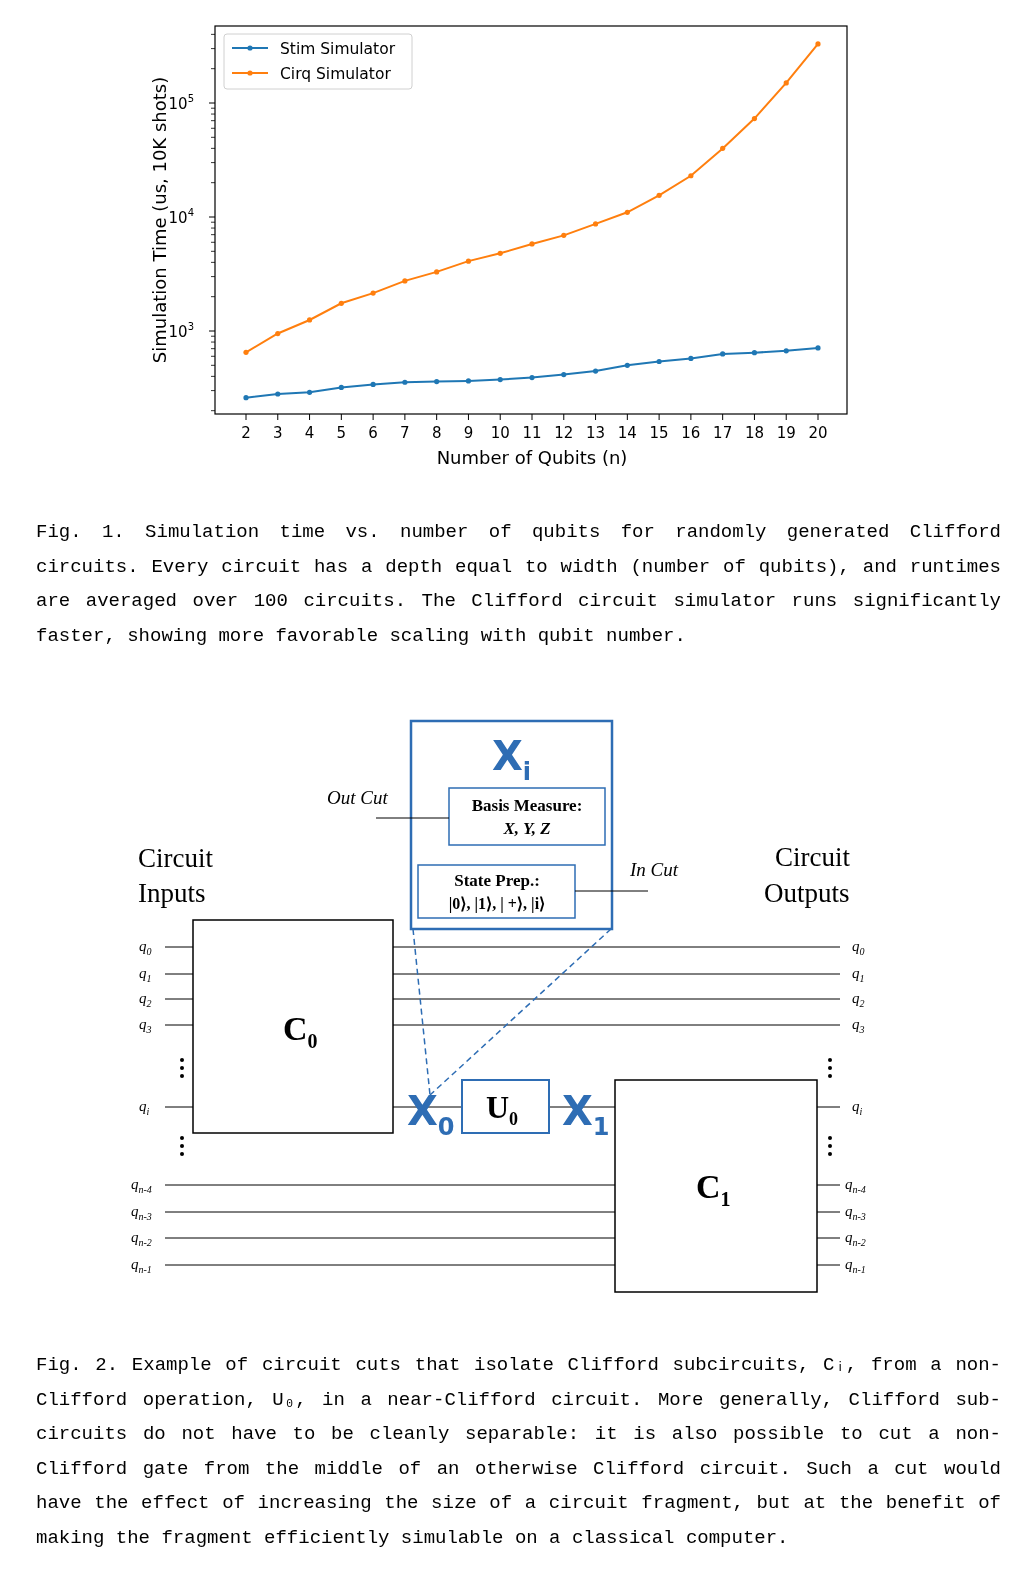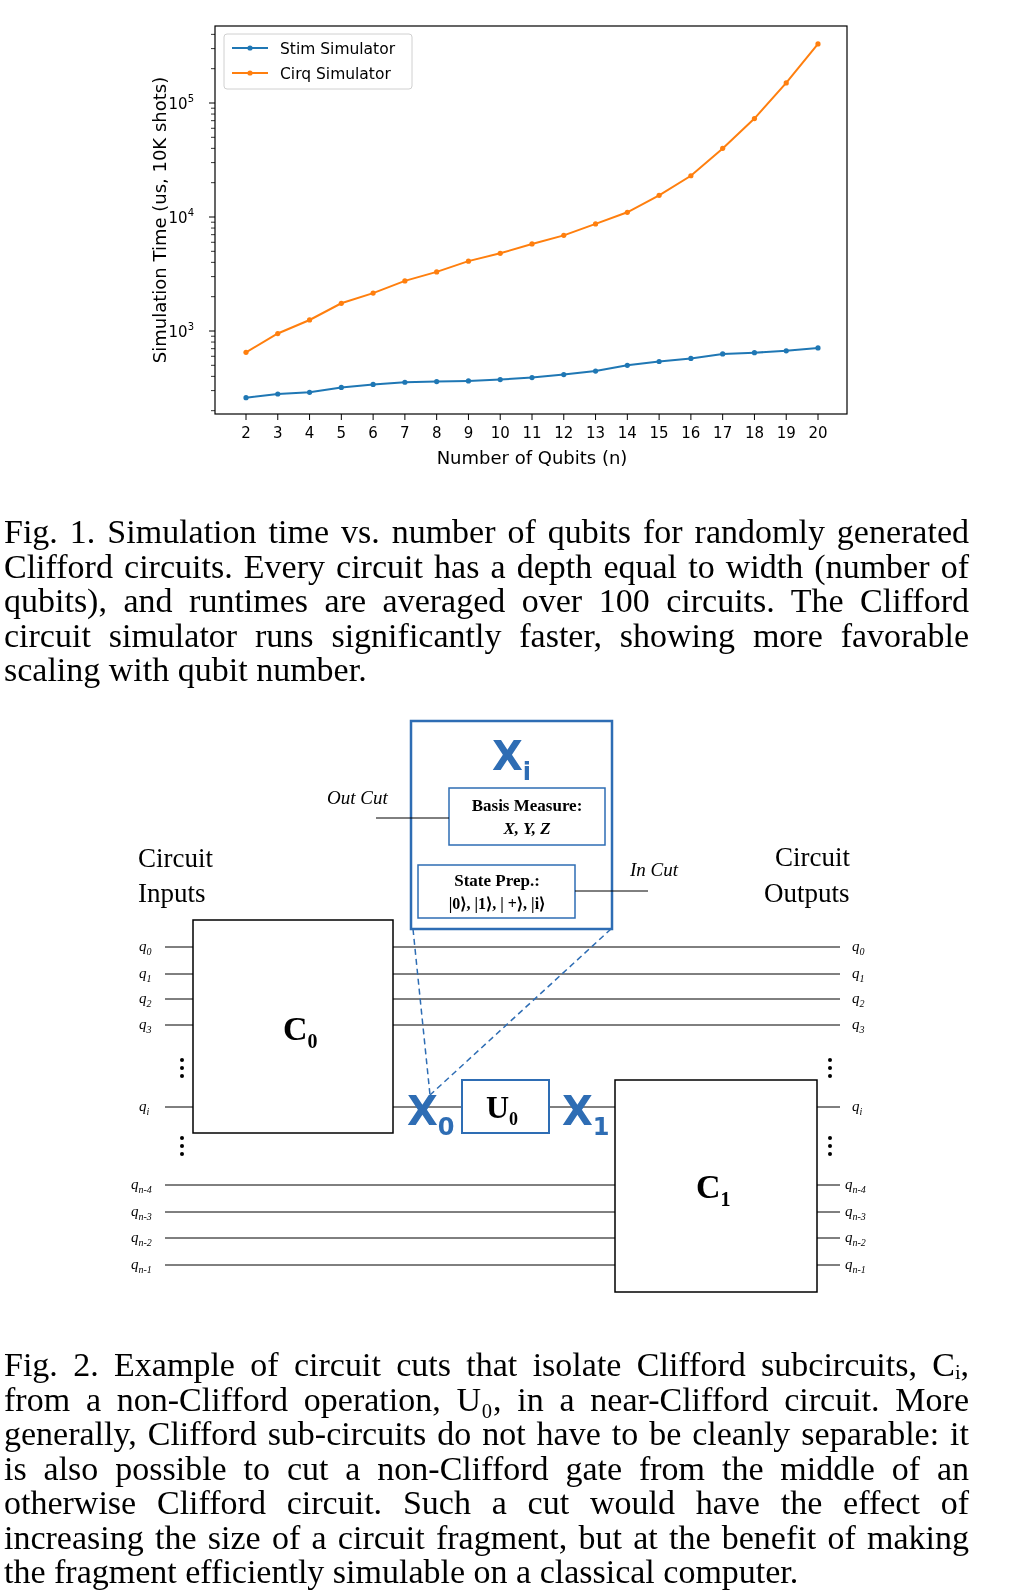--- a/index.html
+++ b/index.html
@@ -1,18 +1,18 @@
 <!DOCTYPE html>
 <html><head>
 <meta charset="utf-8">
 <style>
   html, body { margin: 0; padding: 0; background: #ffffff; }
   body { width: 1018px; height: 1596px; position: relative; overflow: hidden; font-family: "Liberation Serif", serif; color: #000; }
   .chart-svg { position: absolute; left: 0; top: 0; }
-  .caption { position: absolute; left: 4px; width: 965px; font-family: Liberation Serif, serif; font-size: 34px; line-height: 34.5px; text-align: justify; text-align-last: left; }
+  .caption { position: absolute; left: 36px; width: 965px; font-family: Liberation Mono, monospace; font-size: 19px; line-height: 34.5px; text-align: justify; text-align-last: left; }
 </style>
 </head>
 <body>
 
 <svg class="chart-svg" width="1018" height="480" viewBox="0 0 1018 480" xmlns="http://www.w3.org/2000/svg">
 
   <rect x="215" y="26" width="632" height="388" fill="none" stroke="#000" stroke-width="1.2"></rect>
 
   <g stroke="#000" stroke-width="1">
     <line x1="209" y1="331" x2="215" y2="331"></line>

